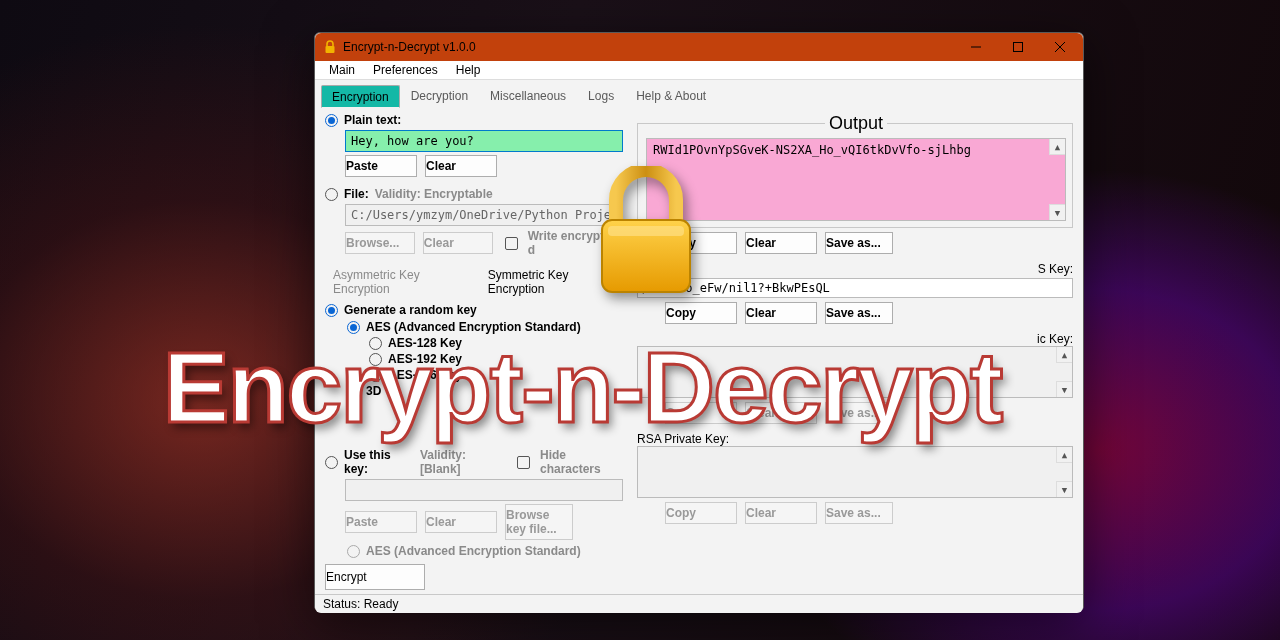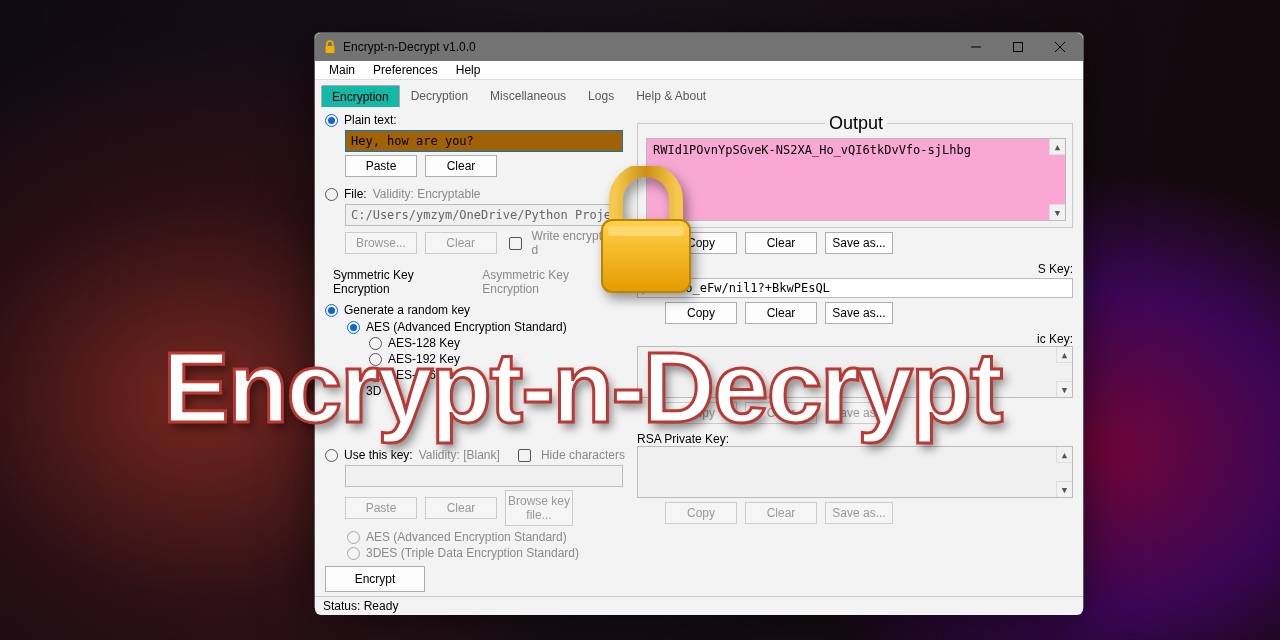--- a/index.html
+++ b/index.html
@@ -9,45 +9,45 @@
       radial-gradient(ellipse 500px 400px at 1100px 450px, rgba(255,0,120,.4) 0%, rgba(150,0,255,.3) 40%, transparent 70%),
       radial-gradient(ellipse 600px 500px at 200px 400px, rgba(200,60,40,.55) 0%, rgba(80,20,20,.4) 40%, transparent 75%),
       linear-gradient(105deg, #0e0a12 0%, #1a1018 40%, #12070a 100%);
     position: relative;
   }
   .window {
     position: absolute; top: 32px; left: 314px; width: 770px; height: 580px;
     background: #f3f3f3; border: 1px solid #5a5a5a; border-radius: 6px;
     box-shadow: 0 12px 50px rgba(0,0,0,.55); display: flex; flex-direction: column;
   }
-  .titlebar { height: 28px; display: flex; align-items: center; padding: 0 2px 0 8px; background: #737373; border-radius: 6px 6px 0 0; }
+  .titlebar { height: 28px; display: flex; align-items: center; padding: 0 2px 0 8px; background: #c2410c; border-radius: 6px 6px 0 0; }
   .titlebar .app-icon { width: 14px; height: 14px; margin-right: 6px; }
   .titlebar .title { flex: 1; }
   .tb-btn { width: 42px; height: 28px; display: flex; align-items: center; justify-content: center; color: #000; }
   .tb-btn svg { width: 10px; height: 10px; }
   .menubar { height: 22px; background: #fff; display: flex; gap: 2px; padding: 0 6px; align-items: center; border-bottom: 1px solid #ddd; }
   .menubar span { padding: 2px 8px; }
   .tabbar { display: flex; padding: 4px 6px 0 6px; background: #f3f3f3; }
   .tab { padding: 4px 10px 3px; border: 1px solid transparent; color: #5a5a5a; }
   .tab.active { color: #000; border-color: #aaa #aaa #f3f3f3 #aaa; background: #14b8a6; border-top-left-radius: 2px; border-top-right-radius: 2px; position: relative; top: 1px; }
   .content { flex: 1; padding: 6px 10px 4px; display: flex; gap: 12px; position: relative; }
   .col { display: flex; flex-direction: column; }
   .colL { width: 300px; }
   .colR { flex: 1; }
-  .row { display: flex; align-items: center; gap: 6px; }
+  .row { display: flex; align-items: center; gap: 6px; font-weight: bold; }
   .radio, .check { width: 13px; height: 13px; border-radius: 50%; border: 1px solid #555; display: inline-flex; align-items: center; justify-content: center; flex-shrink: 0; }
   .radio.sel { border-color: #0a66d4; }
   .radio.sel::after { content:""; width:7px; height:7px; background:#0a66d4; border-radius:50%; }
   .radio.dis { border-color: #aaa; }
   .check { border-radius: 2px; }
-  .textin { width: 100%; border: 1px solid #007acc; padding: 3px 5px; font-family: Consolas, monospace; font-size: 12px; background:#a16207; }
+  .textin { width: 100%; border: 1px solid #007acc; padding: 3px 5px; font-family: Consolas, monospace; font-size: 12px; background:#86efac; }
   .textin.plain { border-color:#007acc; }
   .textin.gray { border-color:#bbb; color:#666; }
   .textin.ro { background:#f0f0f0; }
-  .btn { border: 1px solid #adadad; background: #fdfdfd; padding: 3px 0; width: 72px; text-align:center; font-size:12px; }
+  .btn { border: 1px solid #adadad; background: #fdfdfd; padding: 3px 0; width: 72px; font-size:12px; }
   .btn.wide { width: 68px; }
   .btn.big { width: 100px; padding: 5px 0; }
   .btn.disabled { color: #999; border-color:#ccc; background:#f5f5f5; }
   .disabled-text { color:#8a8a8a; }
   .subtabs { display:flex; gap:4px; margin: 8px 0 4px 0; }
   .subtab { padding: 3px 8px; color:#8a8a8a; }
   .subtab.active { color:#000; }
   .indent1 { margin-left: 22px; }
   .indent2 { margin-left: 44px; }
   fieldset.output { border:1px solid #c8c8c8; margin:0 0 6px 0; padding: 4px 6px 6px 8px; }
@@ -135,22 +135,22 @@
       <div class="row" style="margin-left:20px; gap:8px">
         <div class="btn disabled">Browse...</div>
         <div class="btn disabled">Clear</div>
         <div class="row" style="margin-left:4px">
           <span class="check"></span>
           <span class="disabled-text" style="margin-left:4px">Write encrypted d</span>
         </div>
       </div>
 
       <div class="subtabs">
+        <div class="subtab">Asymmetric Key Encryption</div>
         <div class="subtab active">Symmetric Key Encryption</div>
-        <div class="subtab">Asymmetric Key Encryption</div>
       </div>
 
       <div class="row">
           <span class="radio sel"></span>
           <span>Generate a random key</span>
         </div>
       <div class="row indent1" style="margin-top:3px">
           <span class="radio sel"></span>
           <span>AES (Advanced Encryption Standard)</span>
         </div>
@@ -183,24 +183,20 @@
       </div>
       <input class="textin gray ro" style="margin: 3px 0px 3px 20px; width: 278px;">
       <div class="row" style="margin-left:20px; gap:8px">
         <div class="btn disabled">Paste</div>
         <div class="btn disabled">Clear</div>
         <div class="btn disabled wide">Browse key file...</div>
       </div>
       <div class="row indent1 disabled-text" style="margin-top:4px">
           <span class="radio dis"></span>
           <span>AES (Advanced Encryption Standard)</span>
-        </div>
-      <div class="row indent1 disabled-text" style="margin-top:2px">
-          <span class="radio dis"></span>
-          <span>3DES (Triple Data Encryption Standard)</span>
         </div>
 
       <div class="encrypt-row">
         <div class="btn big">Encrypt</div>
       </div>
     </div>
 
     <div class="col colR">
       <fieldset class="output">
         <legend>Output</legend>

